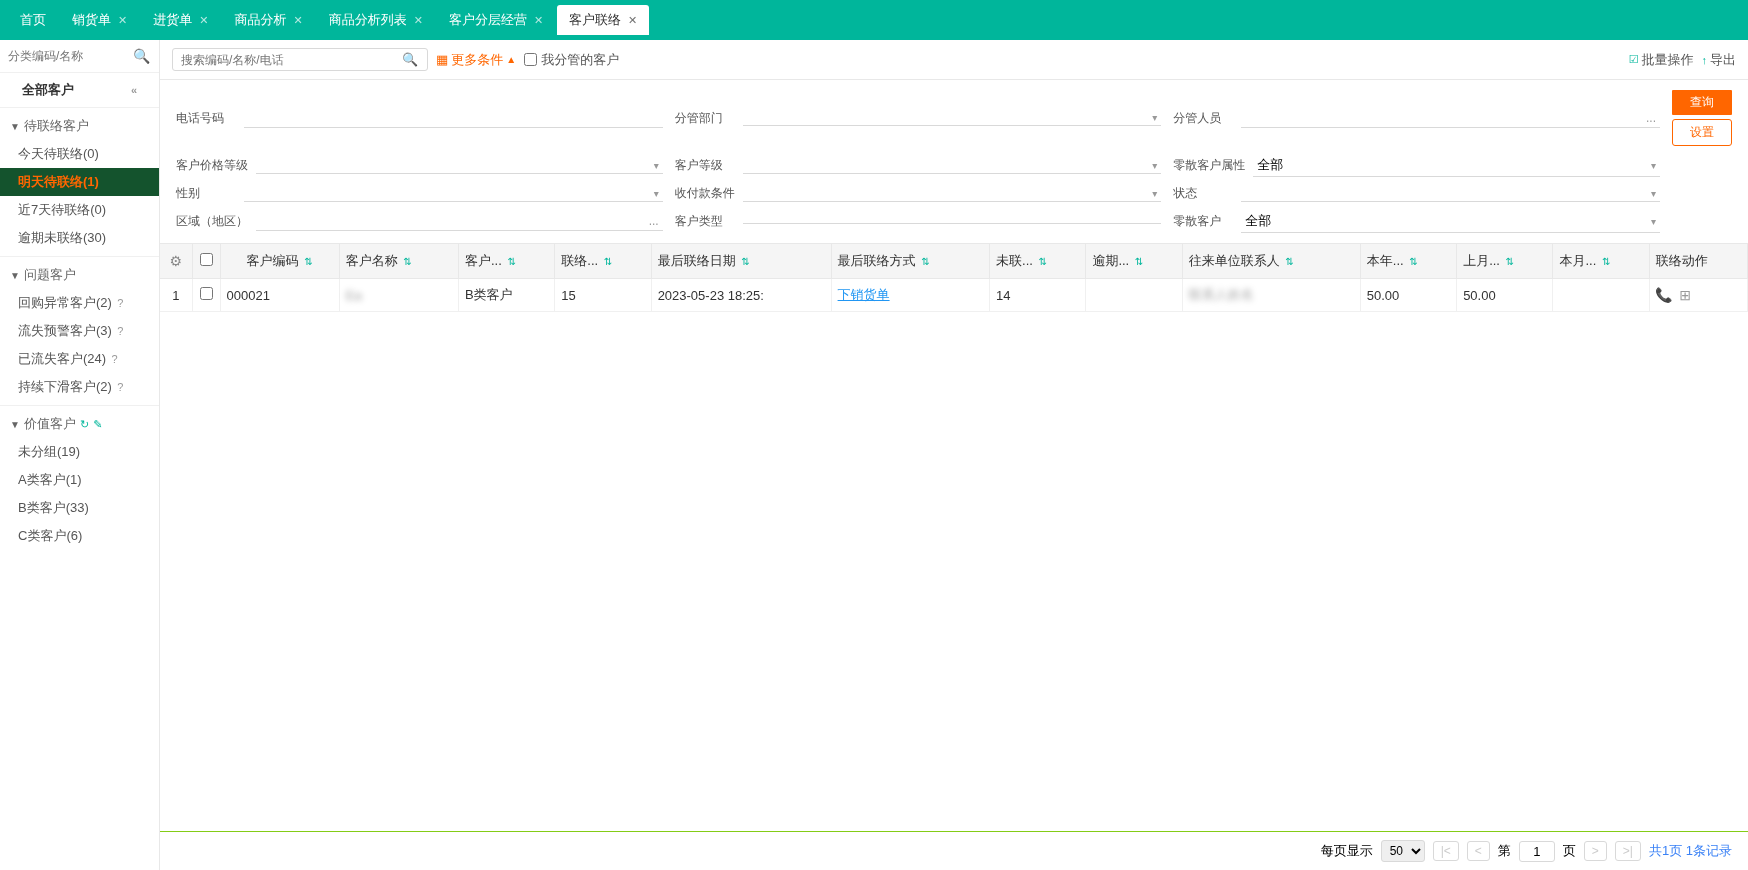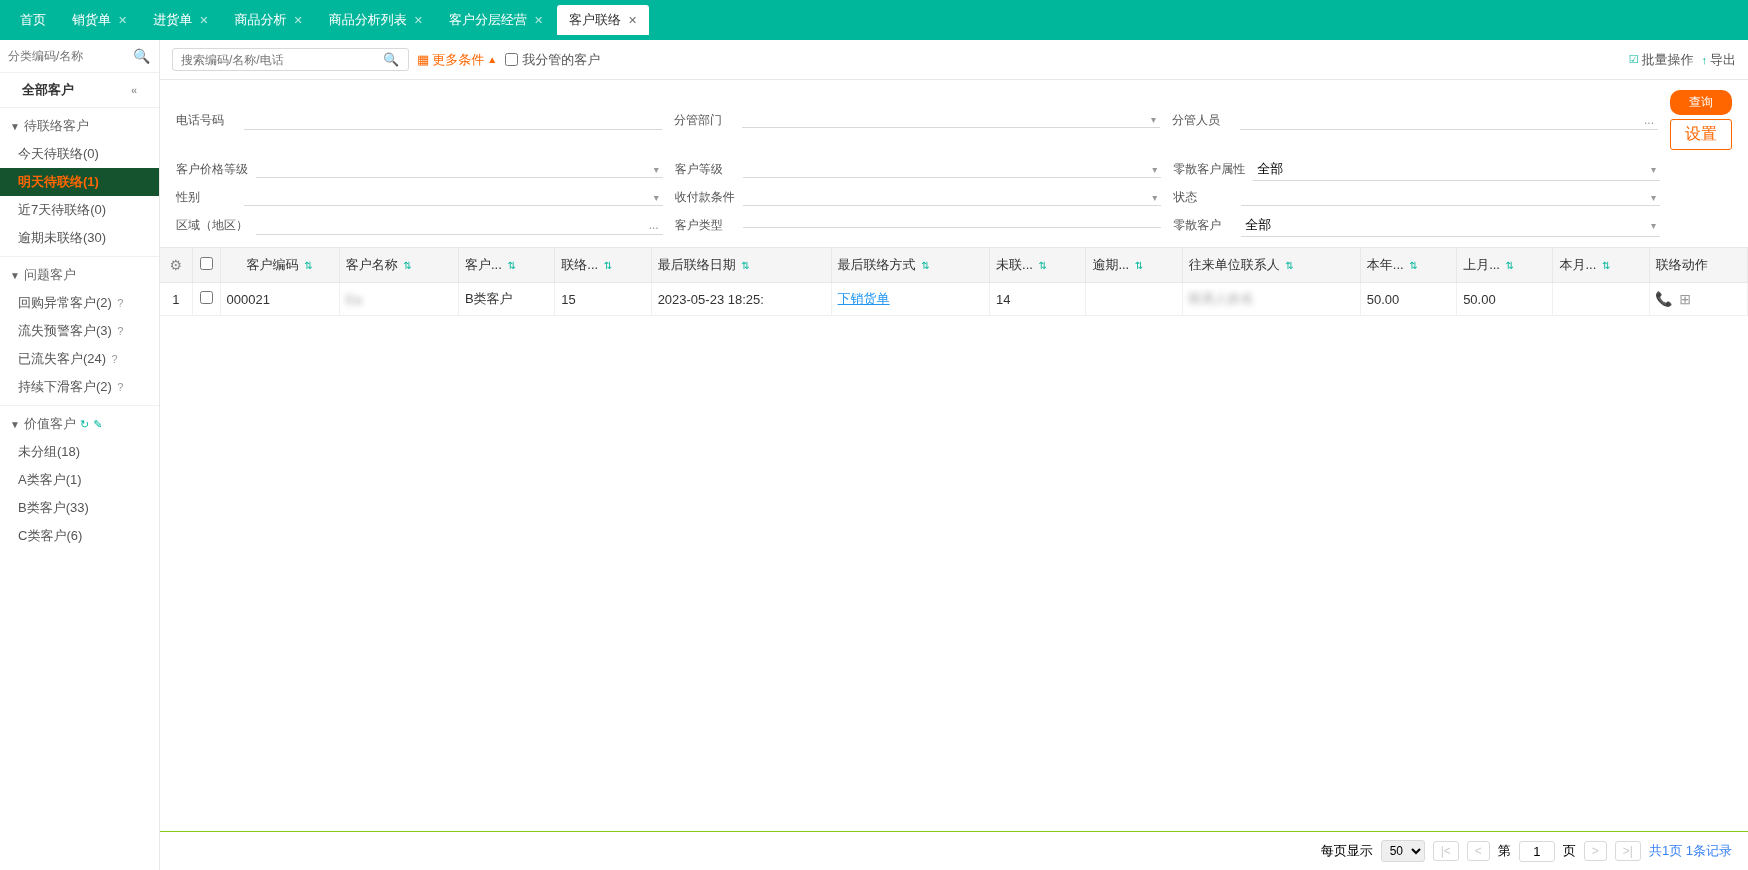--- a/index.html
+++ b/index.html
@@ -101,21 +101,21 @@
       align-items: center;
       gap: 8px;
       border-bottom: 1px solid #e8e8e8;
     }
     .search-input-wrap {
       display: flex;
       align-items: center;
       border: 1px solid #d9d9d9;
       border-radius: 3px;
       padding: 3px 8px;
-      width: 237px;
+      width: 256px;
     }
     .search-input-wrap input {
       border: none;
       outline: none;
       font-size: 12px;
       width: 100%;
       color: #999;
     }
     .filter-btn {
       display: flex;
@@ -196,32 +196,32 @@
     .filter-action-col {
       display: flex;
       flex-direction: column;
       gap: 4px;
       min-width: 60px;
     }
     .btn-query {
       background: #ff6600;
       color: #fff;
       border: none;
-      border-radius: 10px;
+      border-radius: 1px;
       padding: 4px 14px;
       font-size: 12px;
       cursor: pointer;
     }
     .btn-setting {
       background: #fff;
       color: #f60;
       border: 1px solid #f60;
       border-radius: 3px;
       padding: 4px 14px;
-      font-size: 16px;
+      font-size: 12px;
       cursor: pointer;
     }
     .ellipsis-btn {
       font-size: 12px;
       color: #999;
       cursor: pointer;
     }
 
     
     .table-wrap {
@@ -391,21 +391,21 @@
 
     <div class="sidebar-divider"></div>
 
     <div class="sidebar-group-label">
       <span class="arrow">▼</span>
       <span>价值客户</span>
       <span style="margin-left:4px; color:#00b69b; font-size:11px; cursor:pointer;">↻</span>
       <span style="margin-left:4px; color:#00b69b; font-size:11px; cursor:pointer;">✎</span>
     </div>
     <div class="sidebar-item">
-      <span>未分组(18)</span>
+      <span>未分组(19)</span>
     </div>
     <div class="sidebar-item">
       <span>A类客户(1)</span>
     </div>
     <div class="sidebar-item">
       <span>B类客户(33)</span>
     </div>
     <div class="sidebar-item">
       <span>C类客户(6)</span>
     </div>

